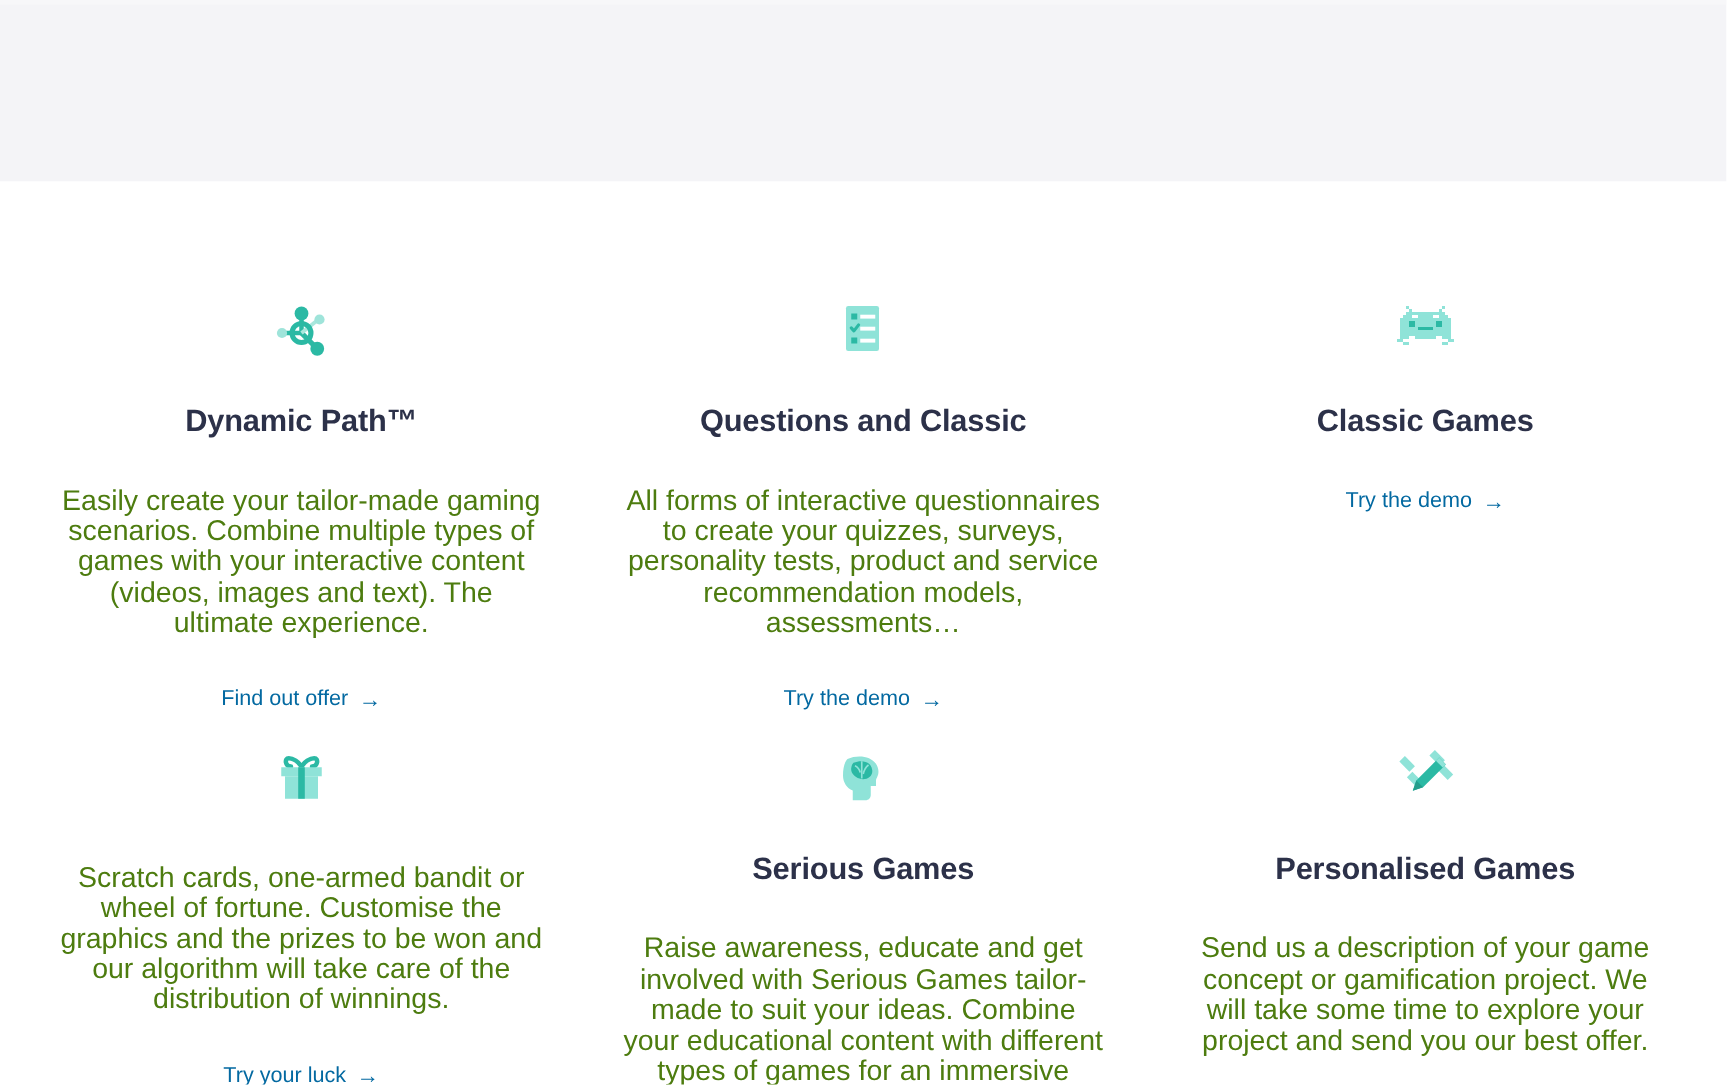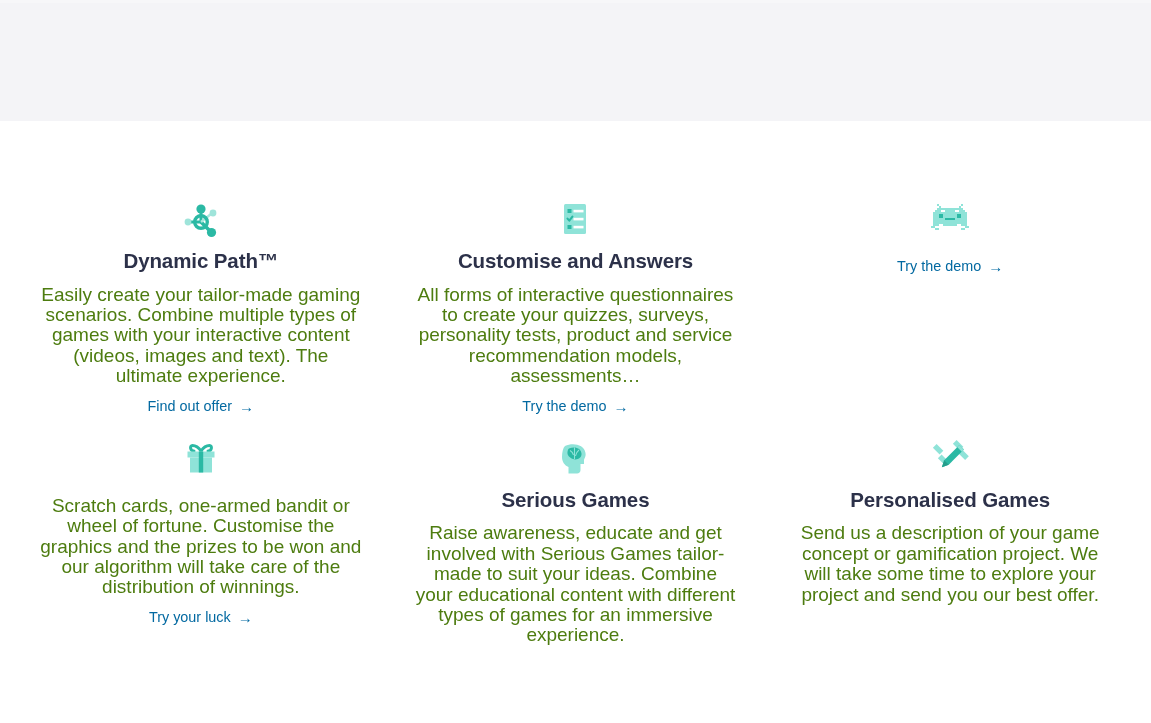--- a/index.html
+++ b/index.html
@@ -53,20 +53,21 @@
     row-gap: 0px;
   }
 
   .card {
     display: flex;
     flex-direction: column;
     align-items: center;
     text-align: center;
     padding: 0 14px 8px 14px;
     box-sizing: border-box;
+    gap: 20px;
   }
 
   .card-icon {
     height: 42px;
     display: flex;
     align-items: center;
     justify-content: center;
     margin-bottom: 6px;
   }
 
@@ -144,21 +145,21 @@
         <svg width="34" height="36" viewBox="0 0 34 36" aria-hidden="true">
           <rect x="6" y="2" width="22" height="30" rx="1.5" fill="#8fe3d8"></rect>
           <rect x="9.5" y="7" width="4" height="4" fill="#2bb9a4"></rect>
           <rect x="15.5" y="7.8" width="10" height="2.6" fill="#ffffff"></rect>
           <path d="M9.5 16.6 L11.3 18.6 L14.4 14.6" fill="none" stroke="#2bb9a4" stroke-width="2.1" stroke-linecap="round" stroke-linejoin="round"></path>
           <rect x="15.5" y="15.8" width="10" height="2.6" fill="#ffffff"></rect>
           <rect x="9.5" y="23" width="4" height="4" fill="#2bb9a4"></rect>
           <rect x="15.5" y="23.8" width="10" height="2.6" fill="#ffffff"></rect>
         </svg>
       </div>
-      <h3 class="card-title">Customise and Answers</h3>
+      <h3 class="card-title">Questions and Classic</h3>
       <p class="card-body">All forms of interactive questionnaires to create your quizzes, surveys, personality tests, product and service recommendation models, assessments…</p>
       <a class="card-link">
         <span>Try the demo</span>
         <span class="arrow">→</span>
       </a>
     </div>
 
     <div class="card">
       <div class="card-icon">
         <svg width="42" height="32" viewBox="0 0 21 16" shape-rendering="crispEdges" aria-hidden="true">
@@ -185,20 +186,21 @@
             <rect x="3" y="12" width="2" height="1"></rect>
               <rect x="16" y="12" width="2" height="1"></rect>
           </g>
           <g fill="#2bb9a4">
             <rect x="5" y="5" width="2" height="2"></rect>
               <rect x="14" y="5" width="2" height="2"></rect>
             <rect x="8" y="7" width="5" height="1"></rect>
           </g>
         </svg>
       </div>
+      <h3 class="card-title">Classic Games</h3>
       <a class="card-link">
         <span>Try the demo</span>
         <span class="arrow">→</span>
       </a>
     </div>
 
     <div class="card row2">
       <div class="card-icon">
         <svg width="34" height="34" viewBox="0 0 34 34" aria-hidden="true">
           <path d="M10 9 C6 9 5.5 3.5 8.5 3.5 C11.5 3.5 15 6 17 9" fill="none" stroke="#2bb9a4" stroke-width="3" stroke-linecap="round"></path>

